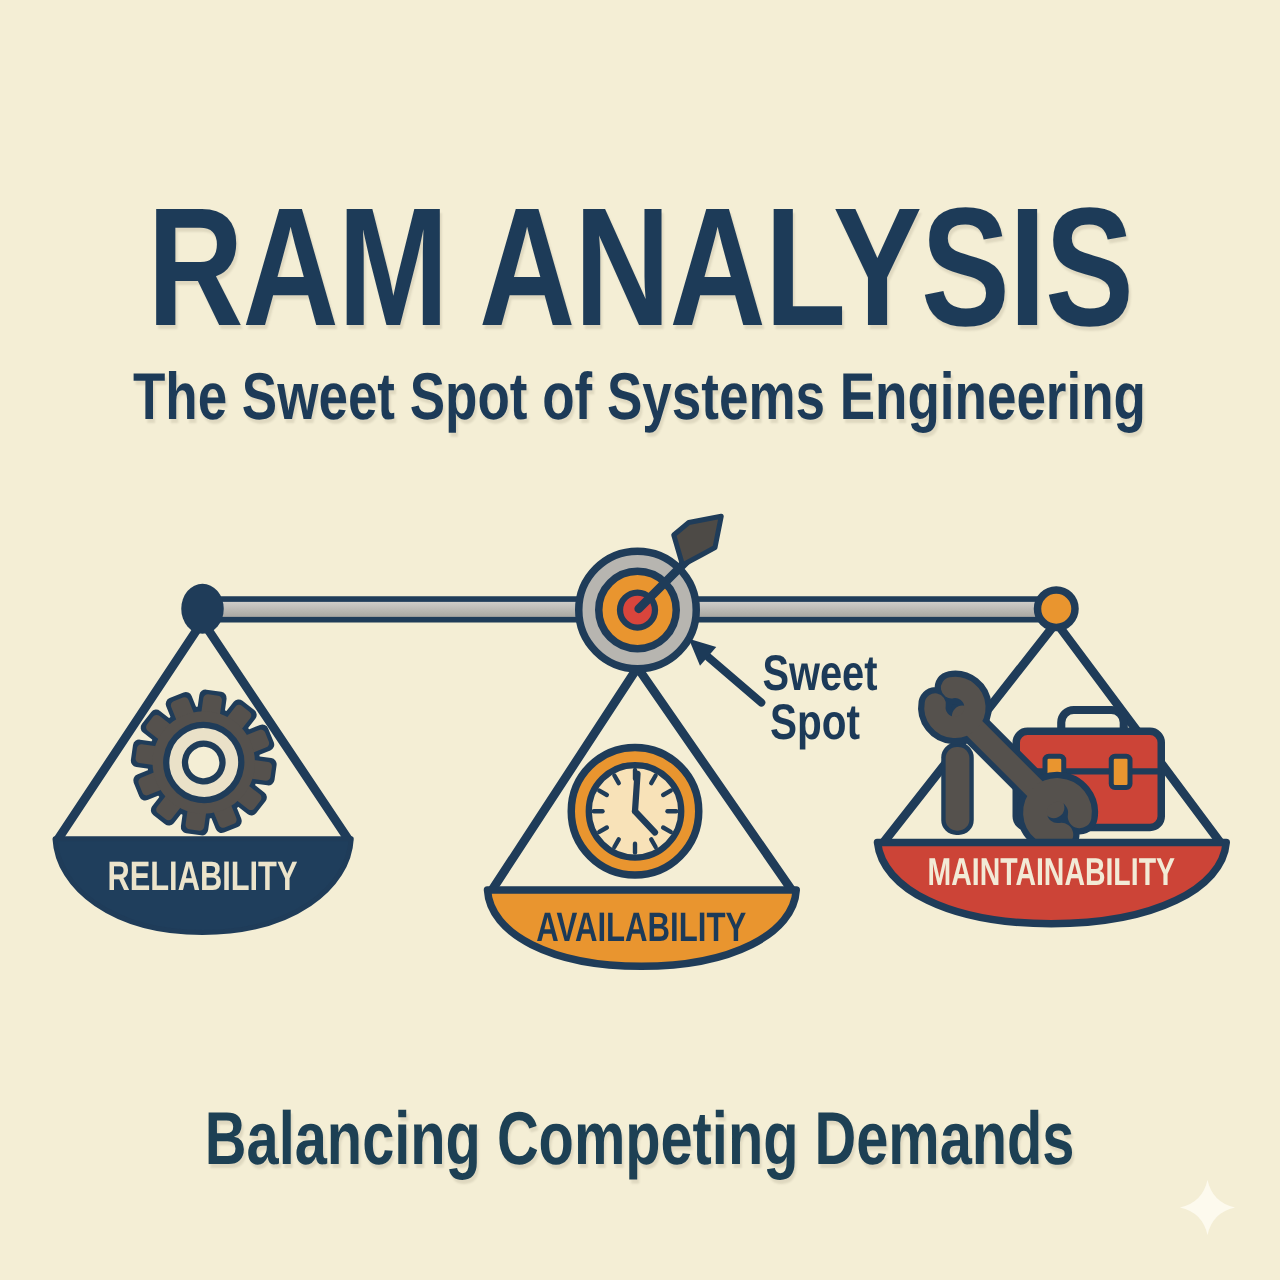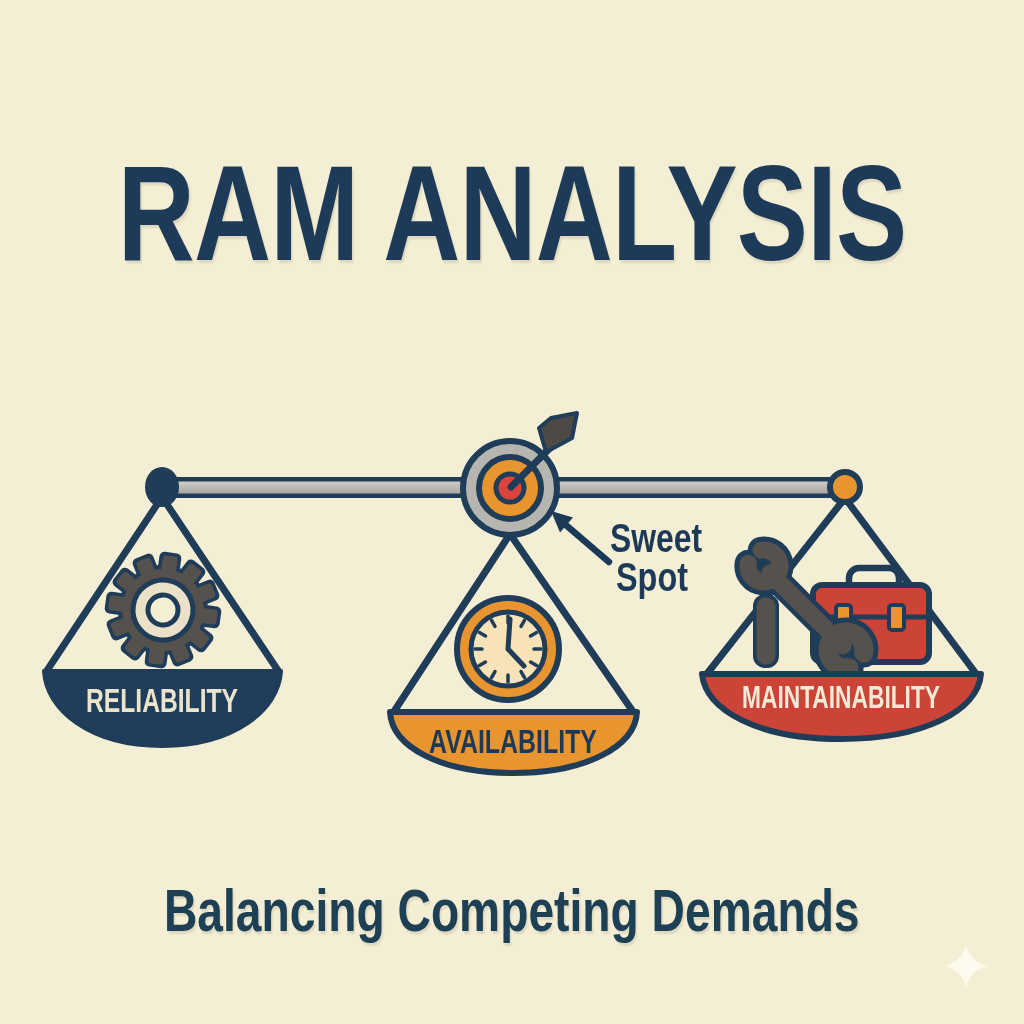--- a/index.html
+++ b/index.html
@@ -19,20 +19,23 @@
   .svg-lbl{font-family:"Liberation Sans",sans-serif;font-weight:700;}
   .sweet-lbl{font-family:"Liberation Sans",sans-serif;font-weight:700;fill:#1c3a58;}
 </style>
 </head>
 <body>
 
 <div class="stage">
 
   <div class="txt-row title-row">
     <span>RAM ANALYSIS</span>
+  </div>
+  <div class="txt-row subtitle-row">
+    <span>The Sweet Spot of Systems Engineering</span>
   </div>
   <div class="txt-row footer-row">
     <span>Balancing Competing Demands</span>
   </div>
 
   <svg width="1024" height="1024" viewBox="0 0 1024 1024">
     <defs>
       <rect id="toothA" x="-11" y="-58" width="22" height="26" rx="5"></rect>
       <rect id="toothB" x="-7.5" y="-54.5" width="15" height="20" rx="3.5"></rect>
       <line id="tick" y1="-33" y2="-26"></line>

